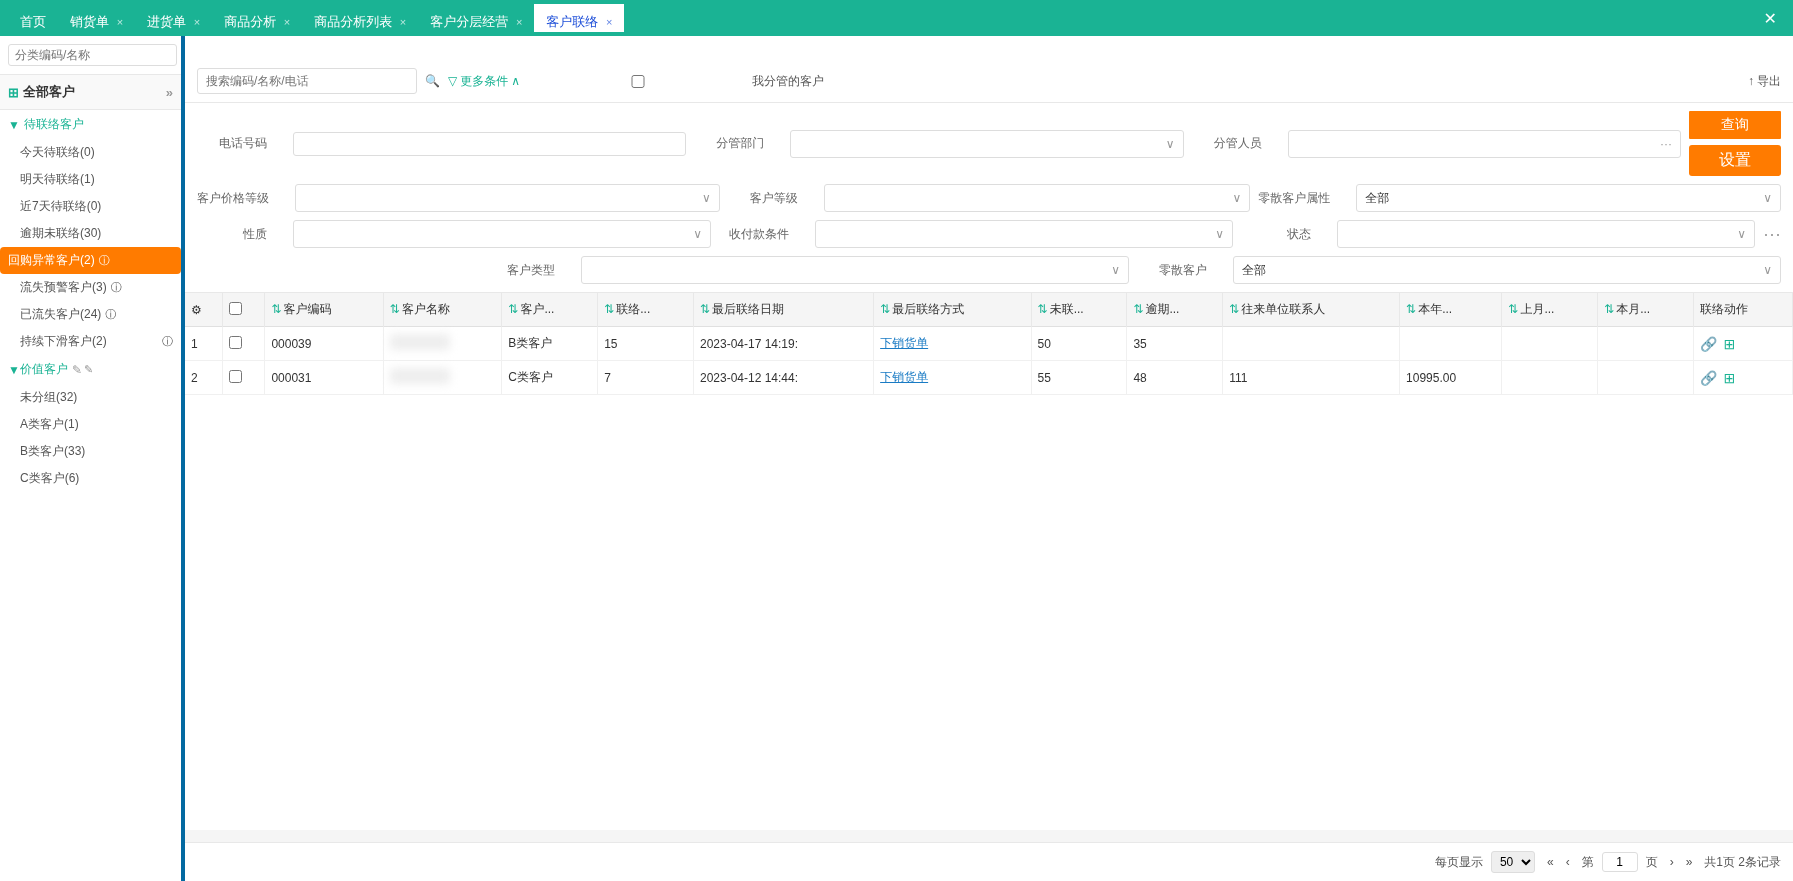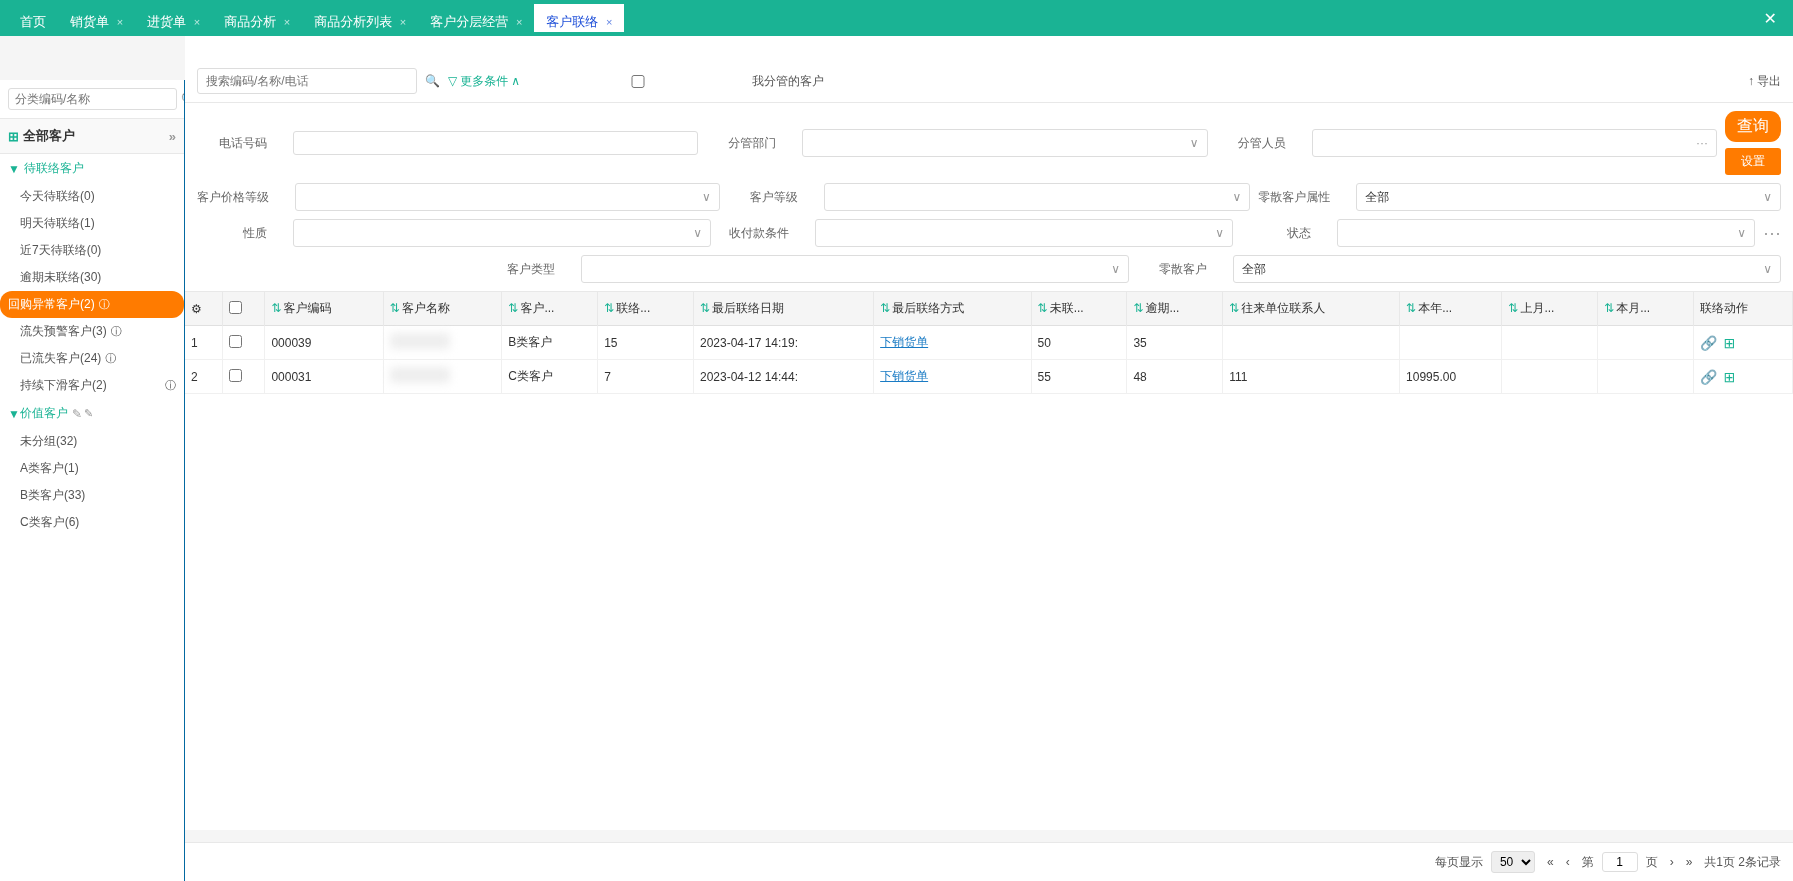--- a/index.html
+++ b/index.html
@@ -31,25 +31,24 @@
     .main-layout {
       display: flex;
       height: calc(100vh - 36px);
     }
 
     
     .sidebar {
       width: 185px;
       min-width: 185px;
       background: #fff;
-      border-right: 1px solid #0369a1;
+      border-right: 4px solid #0369a1;
       display: flex;
       flex-direction: column;
       overflow-y: auto;
-      margin-top: 44px;
     }
     .sidebar-search {
       display: flex;
       align-items: center;
       padding: 8px;
       border-bottom: 1px solid #e8e8e8;
     }
     .sidebar-search input {
       flex: 1;
       border: 1px solid #ddd;
@@ -81,21 +80,21 @@
       cursor: pointer;
     }
     .sidebar-section-title .arrow { margin-right: 4px; }
 
     .sidebar-item {
       padding: 5px 8px 5px 20px;
       cursor: pointer;
       color: #555;
       font-size: 12px;
     }
-    .sidebar-item.active { background: #ff7b00; color: white; border-radius: 12px; }
+    .sidebar-item.active { background: #ff7b00; color: white; border-radius: 4px; }
 
     .sidebar-subsection {
       padding: 6px 8px;
       color: #1ab394;
       font-size: 12px;
       display: flex;
       align-items: center;
       cursor: pointer;
     }
     .sidebar-subsection .edit-icon { margin-left: 4px; color: #999; }
@@ -210,33 +209,33 @@
     .more-filters-btn {
       color: #999;
       cursor: pointer;
       font-size: 18px;
       line-height: 1;
     }
     .query-btn {
       background: #ff7b00;
       color: white;
       border: none;
-      border-radius: 11px;
-      padding: 5px 12px;
-      cursor: pointer;
-      font-size: 16px;
+      border-radius: 1px;
+      padding: 5px 32px;
+      cursor: pointer;
+      font-size: 14px;
     }
     .settings-btn {
       background: #ff7b00;
       color: white;
       border: none;
       border-radius: 3px;
       padding: 5px 16px;
       cursor: pointer;
-      font-size: 12px;
+      font-size: 16px;
       margin-top: 4px;
     }
     .action-btns {
       display: flex;
       flex-direction: column;
       gap: 2px;
     }
 
     
     .tooltip-box {

